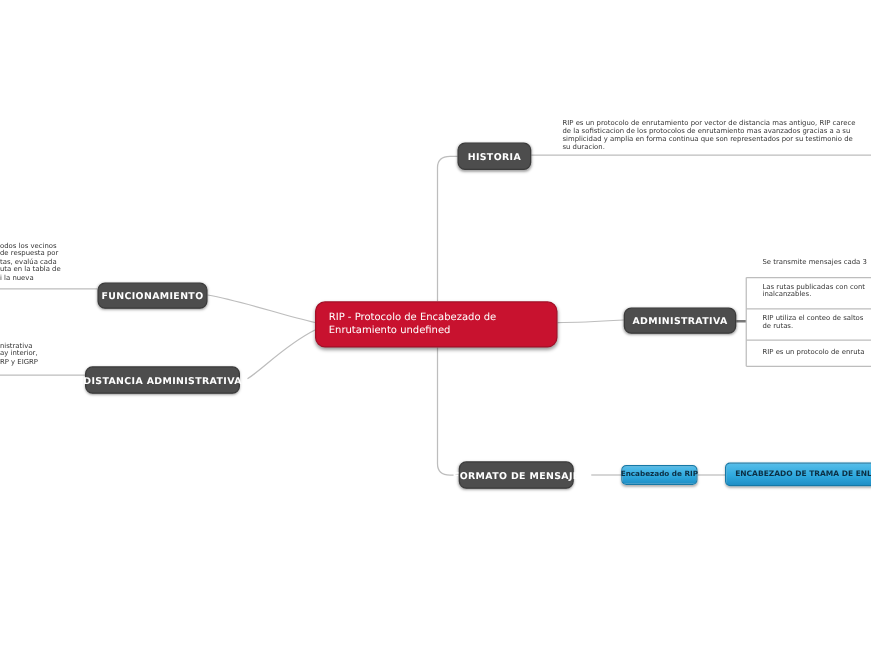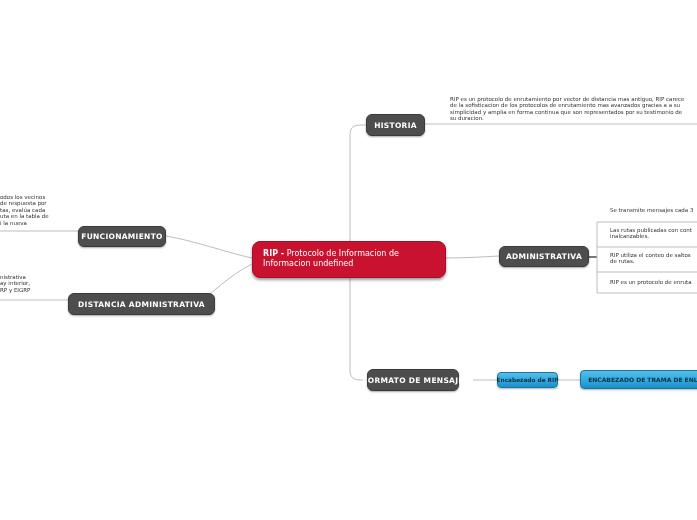--- a/index.html
+++ b/index.html
@@ -15,21 +15,21 @@
   .dark-node{
     background:var(--node_dark,#4d4d4d);color:#ffffff;font-weight:bold;font-size:7.5px;
     letter-spacing:.3px;border-radius:6px;border:1px solid #3a3a3a;
     box-shadow:0 1px 2px rgba(0,0,0,.35);white-space:nowrap;
   }
   .center-node{
     background:var(--center_red,#c8122f);color:#ffffff;font-size:8px;line-height:10px;
     border-radius:8px;border:1px solid #a30f27;padding:7px 10px 6px 10px;
     box-shadow:0 2px 3px rgba(0,0,0,.4);display:block;text-align:left;
   }
-  .center-node b{font-weight:bold;}
+  .center-node b{font-weight:normal;}
   .blue-node{
     background:linear-gradient(#56bde9,var(--node_blue,#2fa9de) 55%,#1f8fc6);
     border:1px solid #1578a6;border-radius:4px;color:#0c2f44;font-weight:bold;
     box-shadow:0 1px 2px rgba(0,0,0,.3);white-space:nowrap;
   }
   .note{
     position:absolute;font-size:5.5px;line-height:6.4px;color:#333;
     white-space:pre-line;
   }
 </style>
@@ -56,21 +56,21 @@
 
   <path class="wire" d="M252,264 C228,276 212,294 198,303"></path>
   <path class="wire" d="M0,300 H68"></path>
 
   <path class="wire" d="M350,278 L350,371 Q350,380 360,380 L367,380"></path>
   <path class="wire" d="M473,380 H497"></path>
   <path class="wire" d="M558,380 H580"></path>
 </svg>
 
 <div class="node center-node" style="left:252px;top:241px;width:194px;height:37px;">
-  <b>RIP -</b><span> Protocolo de Informacion de Informacion undefined</span>
+  <b>RIP -</b><span> Protocolo de Encabezado de Enrutamiento undefined</span>
 </div>
 
 <div class="node dark-node" style="left:366px;top:114px;width:59px;height:22px;">
   <span>HISTORIA</span>
 </div>
 <div class="note" style="left:450px;top:96px;width:250px;">RIP es un protocolo de enrutamiento por vector de distancia mas antiguo, RIP carece
 de la sofisticacion de los protocolos de enrutamiento mas avanzados gracias a a su
 simplicidad y amplia en forma continua que son representados por su testimonio de
 su duracion.</div>
 
@@ -86,21 +86,21 @@
 
 <div class="node dark-node" style="left:78px;top:226px;width:88px;height:21px;">
   <span>FUNCIONAMIENTO</span>
 </div>
 <div class="note" style="left:0px;top:194px;width:55px;">odos los vecinos
 de respuesta por
 tas, evalúa cada
 uta en la tabla de
 i la nueva</div>
 
-<div class="node dark-node" style="left:68px;top:293px;width:147px;height:22px;">
+<div class="node dark-node" style="left:68px;top:293px;width:124px;height:22px;">
   <span>DISTANCIA ADMINISTRATIVA</span>
 </div>
 <div class="note" style="left:0px;top:274px;width:55px;">nistrativa
 ay interior,
 RP y EIGRP</div>
 
 <div class="node dark-node" style="left:367px;top:369px;width:92px;height:22px;">
   <span>FORMATO DE MENSAJE</span>
 </div>
 <div class="node blue-node" style="left:497px;top:372px;width:61px;height:16px;font-size:5.8px;">

